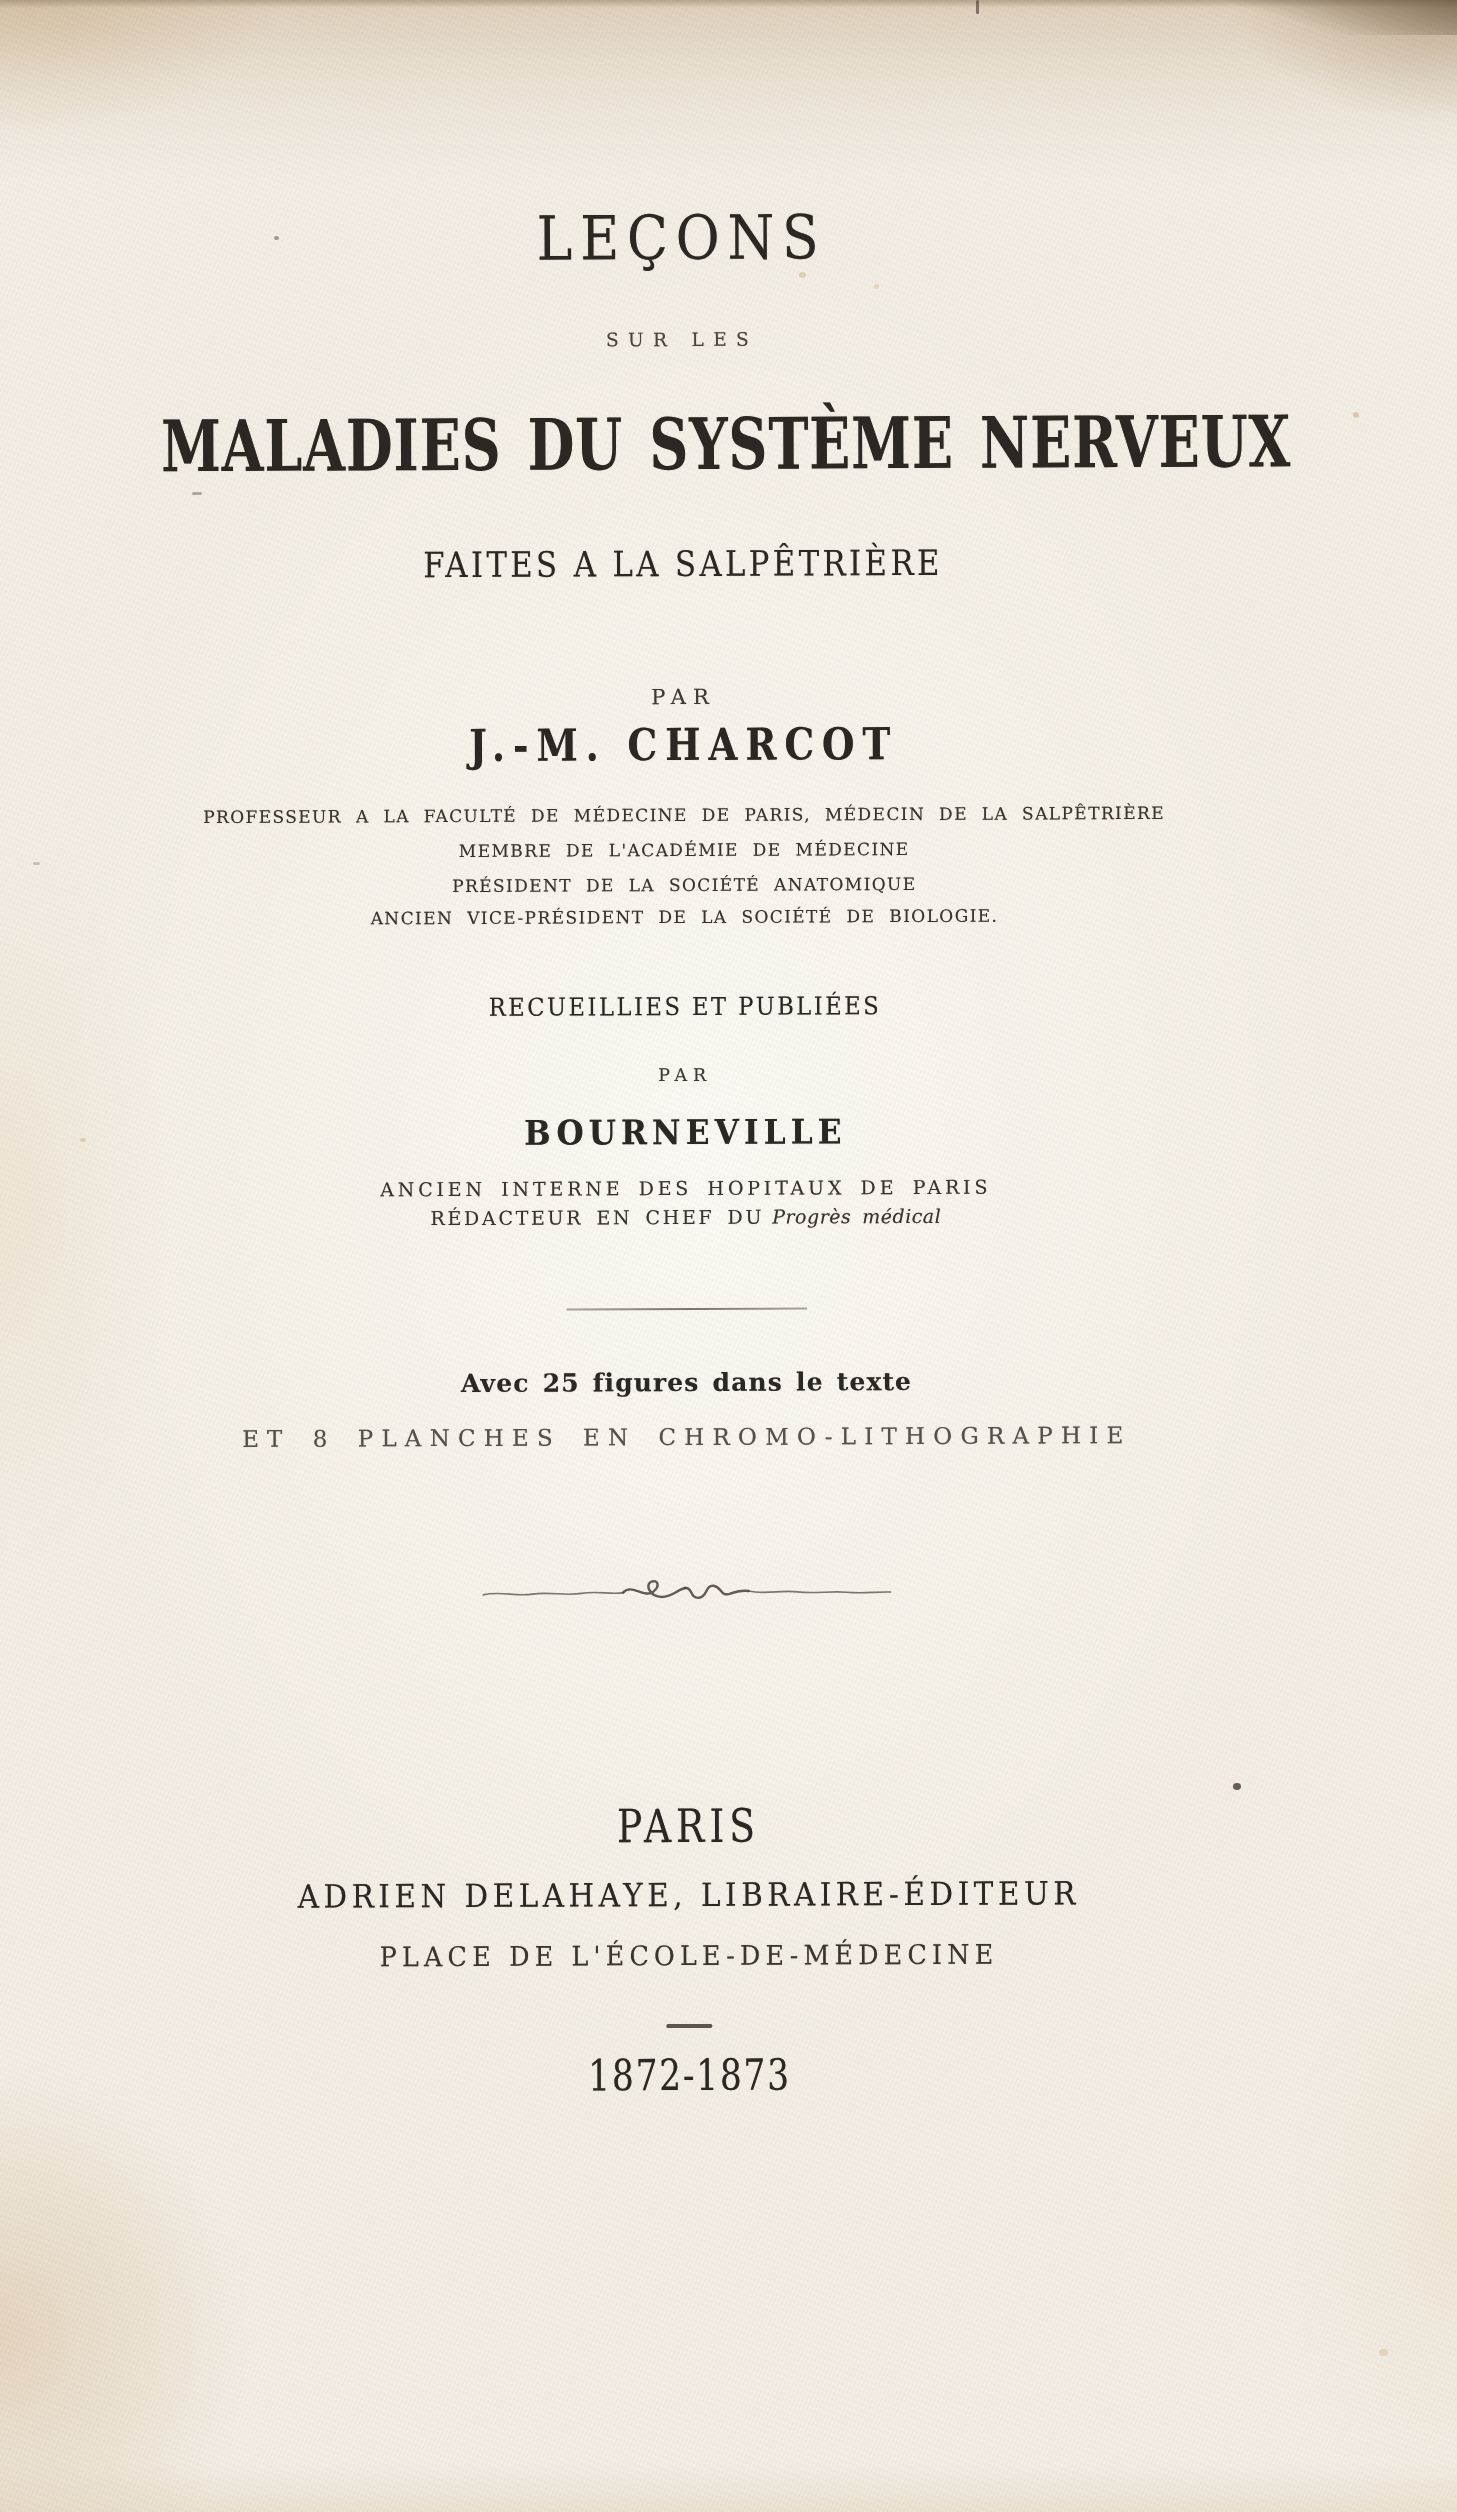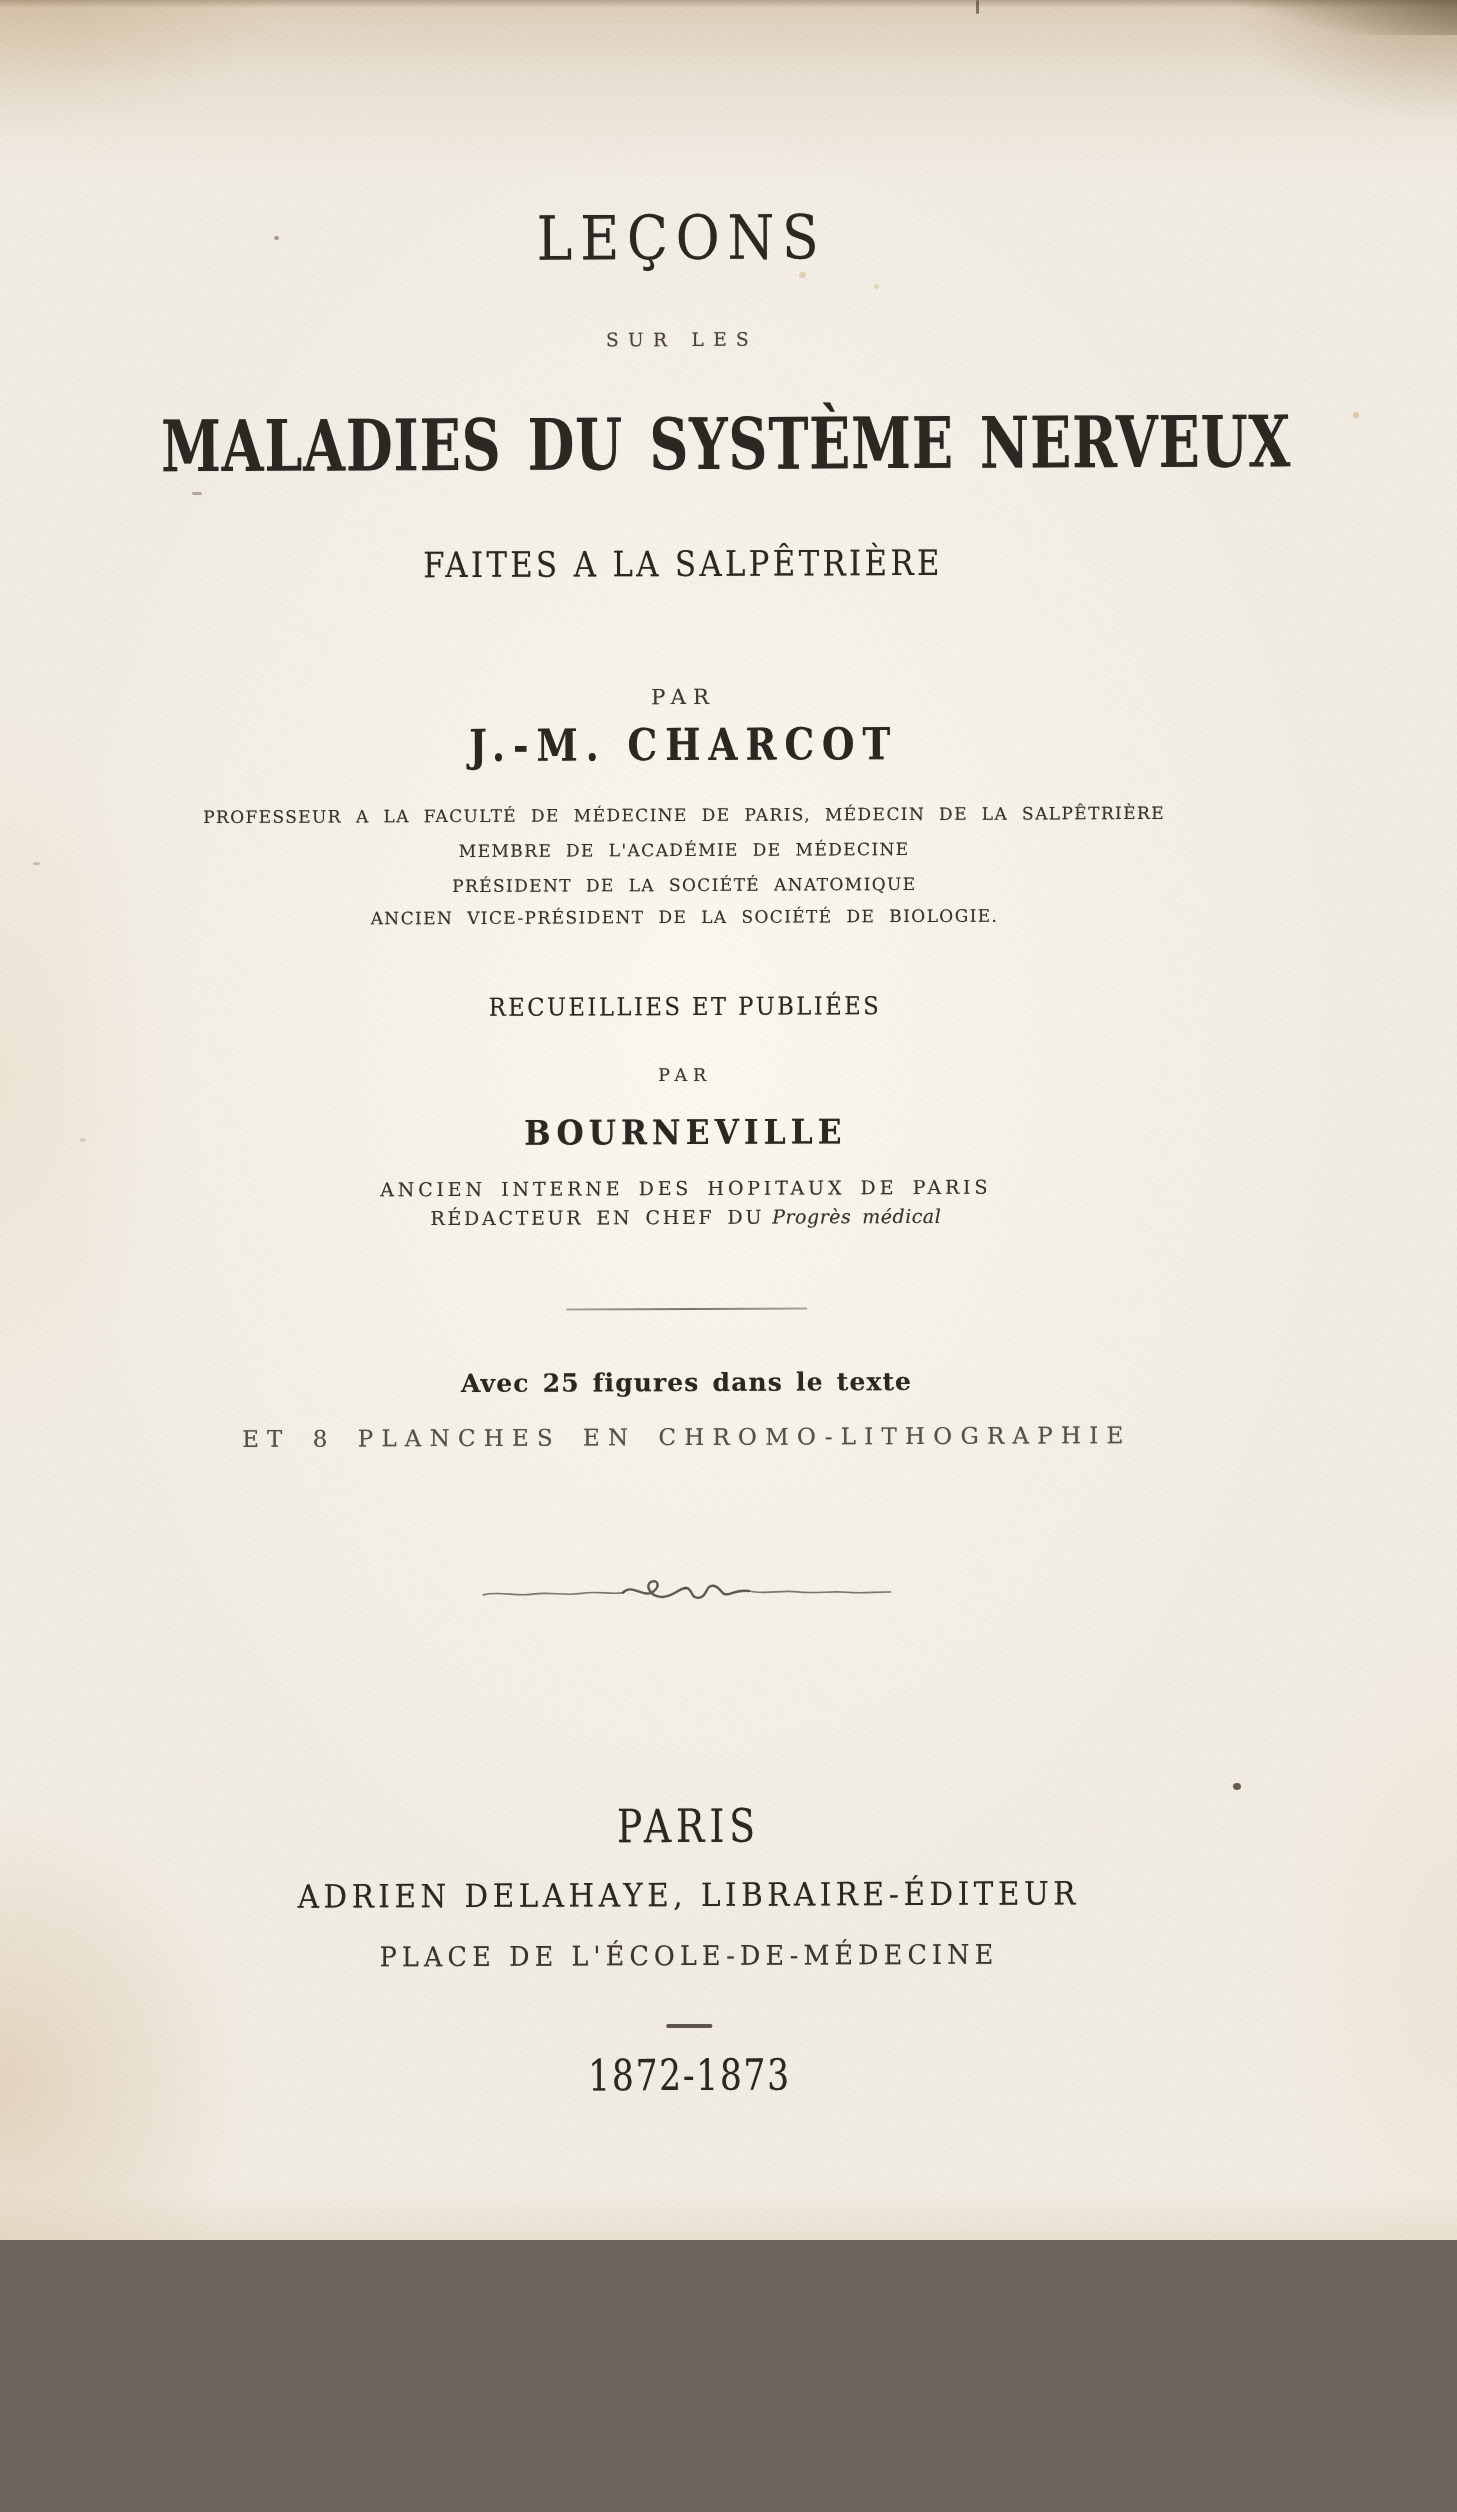--- a/index.html
+++ b/index.html
@@ -1,18 +1,18 @@
 <!DOCTYPE html>
 <html style="font-size:8.7px"><head>
 <meta charset="utf-8">
 <style>
   html,body{margin:0;padding:0;background:#6b655c;}
   .photo{
     position:relative;
-    width:1458px;height:2240px;
+    width:1458px;height:2512px;
     overflow:hidden;
     background:#f2ede4;
     font-family:"DejaVu Serif","Liberation Serif",serif;
     color:#2b2722;
   }
   
   .paper-tone{
     position:absolute;inset:0;
     background:
       radial-gradient(929px 1312px at 48% 46%, rgba(253,251,246,0.85), rgba(253,251,246,0) 70%),

